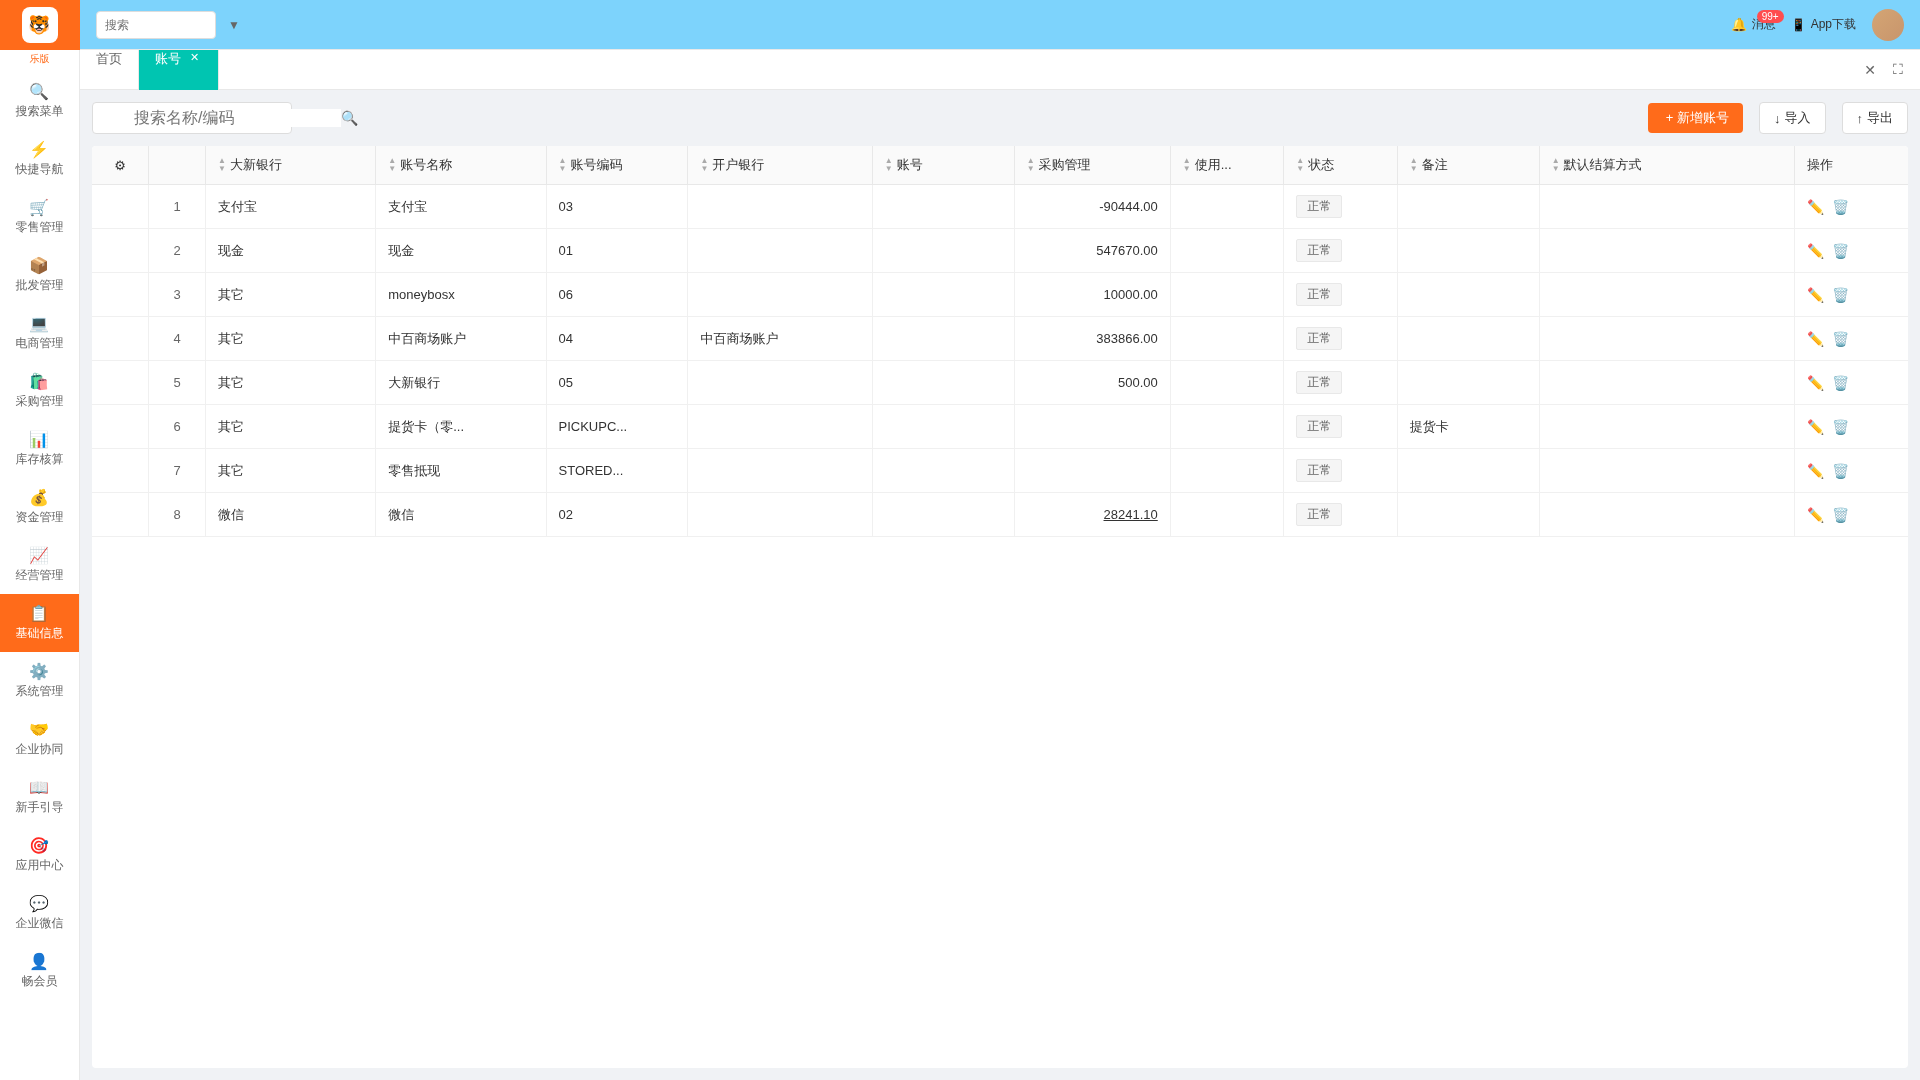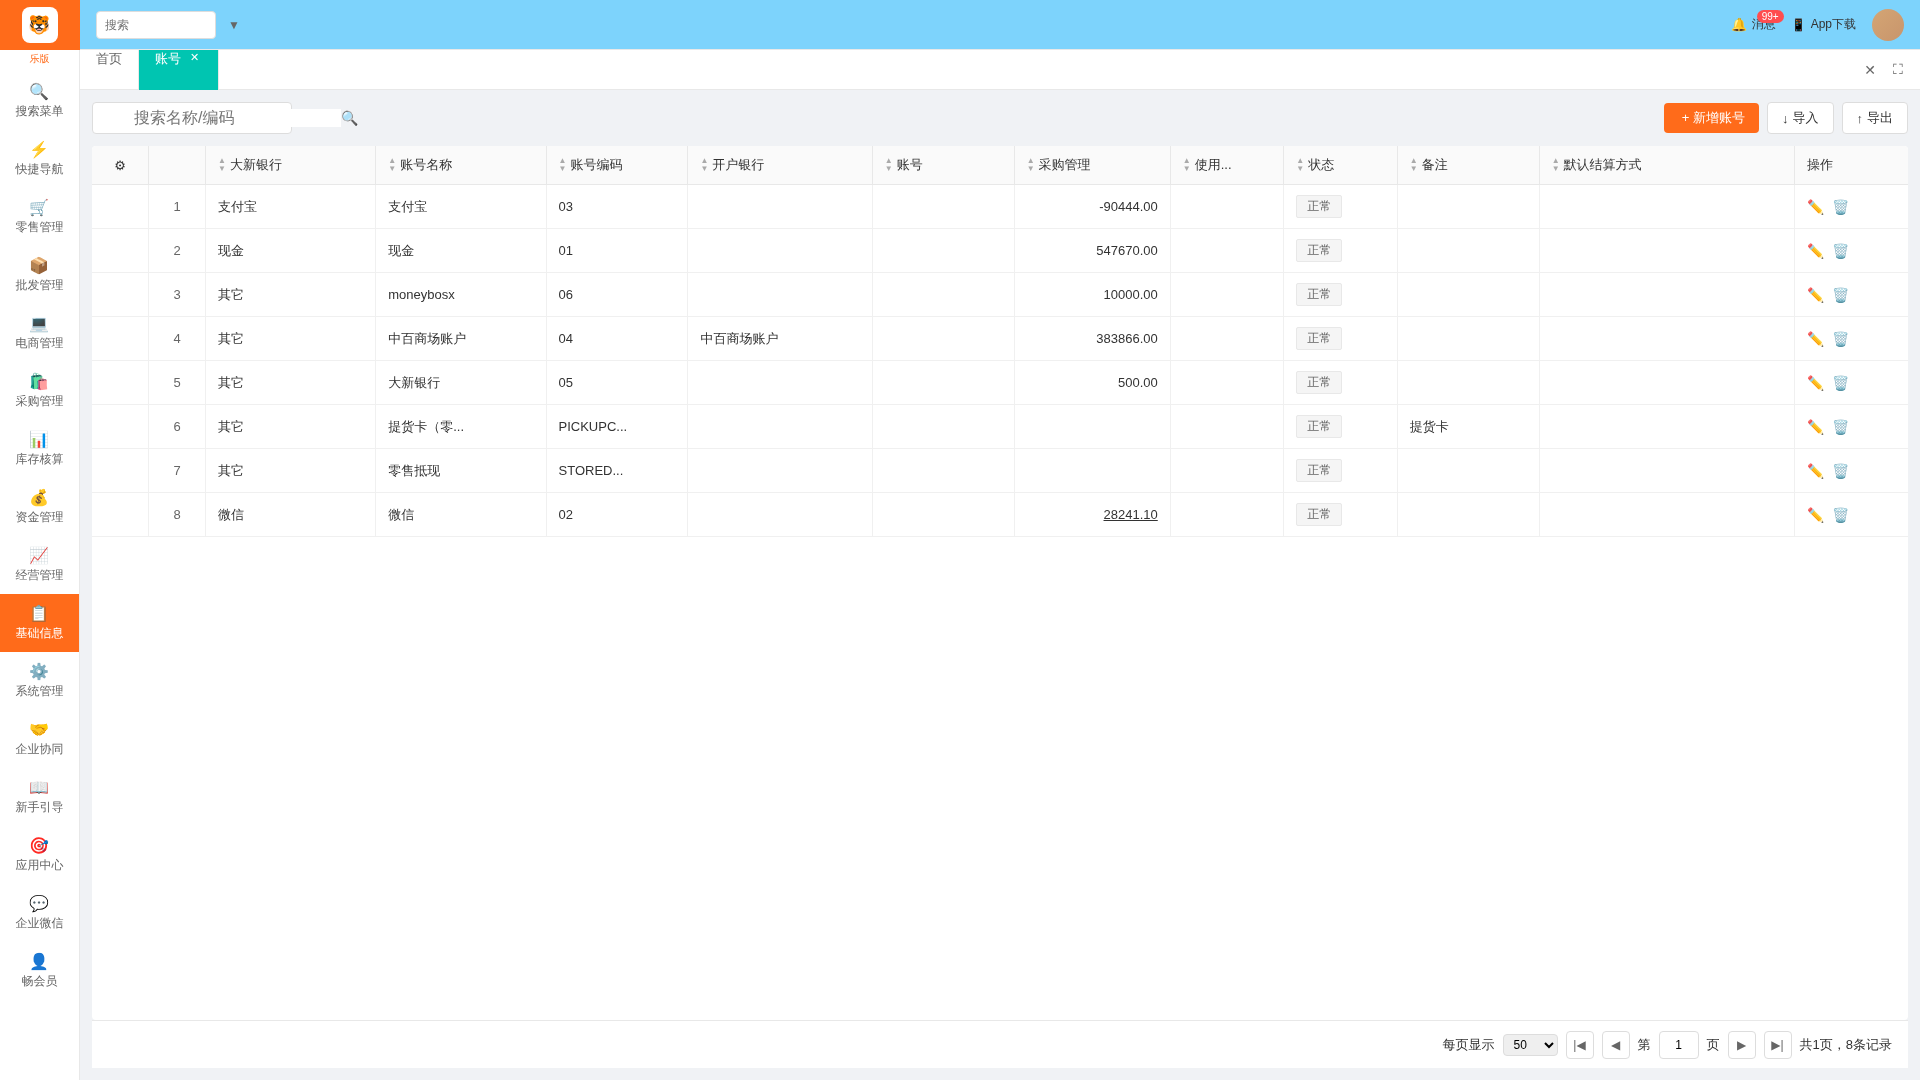--- a/index.html
+++ b/index.html
@@ -224,21 +224,21 @@
       outline: none;
       font-size: 16px;
       flex: 1;
       color: #c2410c;
       margin-left: 33px;
     }
     .search-icon { color: #999; font-size: 14px; }
     .toolbar-right {
       display: flex;
       align-items: center;
-      gap: 8px;
+      gap: 16px;
     }
     .btn-primary {
       background: #ff6b1a;
       color: #fff;
       border: none;
       border-radius: 4px;
       padding: 6px 14px;
       font-size: 13px;
       cursor: pointer;
       display: flex;
@@ -781,30 +781,14 @@
       <div class="action-btns">
         <span class="action-btn" title="编辑">✏️</span>
         <span class="action-delete" title="删除">🗑️</span>
       </div>
     </td>
   </tr>
           </tbody>
       </table>
     </div>
 
-    <div class="pagination">
-      <span>每页显示</span>
-      <select class="page-size-select">
-        <option>50</option>
-        <option>20</option>
-        <option>100</option>
-      </select>
-      <button class="page-btn">|◀</button>
-      <button class="page-btn">◀</button>
-      <span>第</span>
-      <input class="page-input" value="1" style="">
-      <span>页</span>
-      <button class="page-btn">▶</button>
-      <button class="page-btn">▶|</button>
-      <span>共1页，8条记录</span>
-    </div>
   </div>
 </div>
 
 </body></html>

